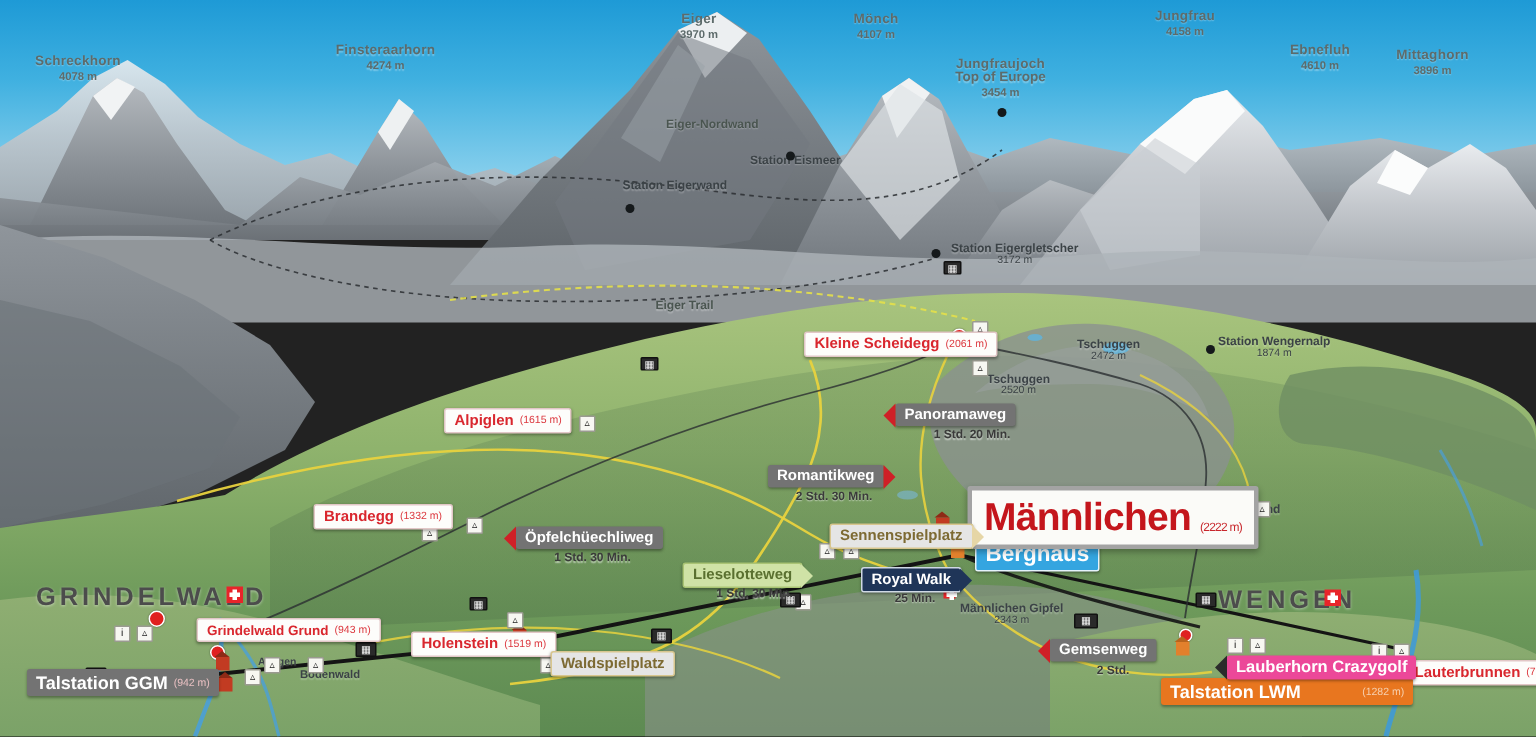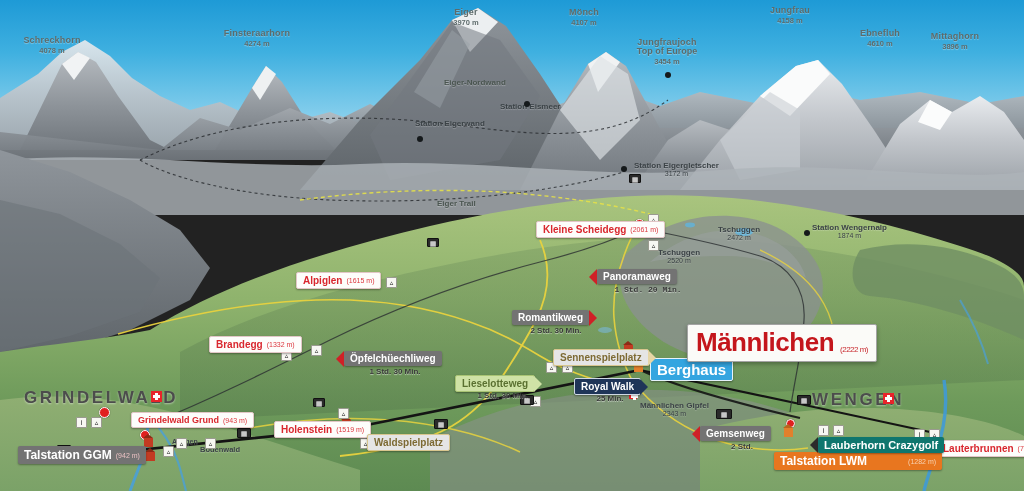--- a/index.html
+++ b/index.html
@@ -98,37 +98,36 @@
   }
   
   .box.whitered { background:#fdfdfb; color:#d9272e; border:1px solid #e2c7c7; }
   
   .box.redfill { background:#737373; color:#fff;align-items:center; }
   .box.redfill .alt { color:#f3c7c9; }
   
   .box.orange { background:#e8761f; color:#fff;gap:37px; }
   .box.orange .alt { color:#f8d9bd; }
   
-  .box.dark { background:#0f766e; color:#fff; }
+  .box.dark { background:#ec4899; color:#fff; }
   
   .box.navy { background:#1f3558; color:#fff; border:1px solid #cfd8e4;}
   
   .box.lblue { background:#34a5e0; color:#fff; border:1px solid #e6f3fb;}
   
   .box.sand { background:#e5e5e5; color:#7d6a33; border:1px solid #d8c68e; }
   
   .box.olive { background:#cfe2a6; color:#5a7030; border:1px solid #a9c474; }
   
   .box.hero {
-    background:#fbfbf8; border:1px solid #a3a3a3;
+    background:#fbfbf8; border:3px solid #a3a3a3;
     padding: 2px 8px 3px 8px;
     font-size: 26px; font-weight: 700; color:#c4161c;
     letter-spacing: -.5px;
     box-shadow: 0 2px 4px rgba(0,0,0,.3);
-    margin-left: 42px;
   }
   .box.hero .alt { font-size:8px; color:#c4161c; margin-left:6px; align-self:flex-end; margin-bottom:4px;}
 
   
   .arrowL::before {
     content:""; position:absolute; left:-8px; top:50%; transform:translateY(-50%);
     border-top: 8px solid transparent; border-bottom: 8px solid transparent;
   }
   .arrowR::after {
     content:""; position:absolute; right:-8px; top:50%; transform:translateY(-50%);
@@ -511,21 +510,21 @@
 
   <div class="box hero" style="left:645px; top:324px;">
     <span>Männlichen</span>
       <span class="alt">(2222 m)</span>
   </div>
 
   <div>
     <div class="box redfill arrowL" style="left:597px; top:269px;">
       <span>Panoramaweg</span>
     </div>
-    <div class="duration" style="left:648px; top:285px;font-family:Liberation Mono, monospace;">1 Std. 20 Min.</div>
+    <div class="duration" style="left:648px; top:285px;">1 Std. 20 Min.</div>
 
     <div class="box redfill arrowR" style="left:512px; top:310px;">
       <span>Romantikweg</span>
     </div>
     <div class="duration" style="left:556px; top:326px;">2 Std. 30 Min.</div>
 
     <div class="box redfill arrowL" style="left:344px; top:351px;">
       <span>Öpfelchüechliweg</span>
     </div>
     <div class="duration" style="left:395px; top:367px;">1 Std. 30 Min.</div>

